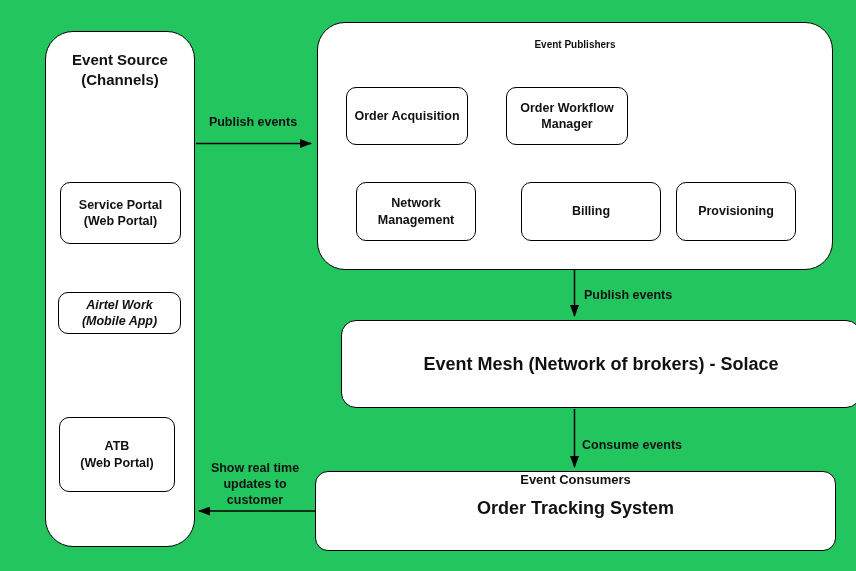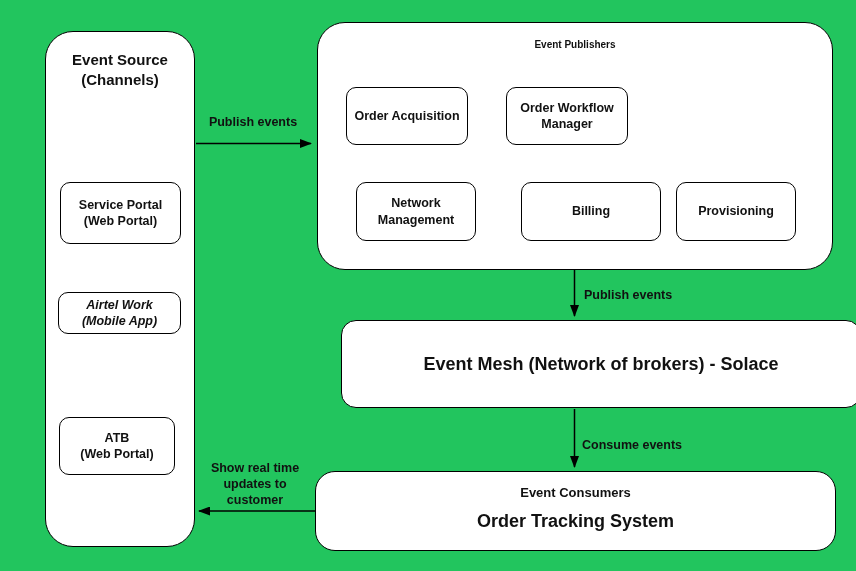--- a/index.html
+++ b/index.html
@@ -43,21 +43,21 @@
     padding: 2px 6px;
   }
   .wide-box {
     display: flex;
     flex-direction: column;
     align-items: center;
     box-sizing: border-box;
   }
   .mesh { border-radius: 15px; justify-content: center; }
   .mesh-label { font-size: 18px; text-align: center; }
-  .consumers { border-radius: 20px; padding-top: 13px; }
+  .consumers { border-radius: 13px; }
   .consumers-title { font-size: 13px; line-height: 16px; }
   .consumers-system { font-size: 18px; line-height: 22px; margin-top: 9px; }
   .connectors {
     position: absolute;
     left: 0; top: 0;
     pointer-events: none;
   }
   .connectors line { stroke: #000000; stroke-width: 1.5; }
   .arrow-label {
     position: absolute;
@@ -73,21 +73,21 @@
 
 <div class="canvas">
 
   <div class="box container" style="left:45px; top:31px; width:150px; height:516px;">
     <div class="container-title" style="top:18px; font-size:15px;">Event Source
 (Channels)</div>
     <div class="node" style="left:14px; top:150px; width:121px; height:62px;">Service Portal
 (Web Portal)</div>
     <div class="node" style="left:12px; top:260px; width:123px; height:42px;font-style:italic;">Airtel Work
 (Mobile App)</div>
-    <div class="node" style="left:13px; top:385px; width:116px; height:58px;">ATB
+    <div class="node" style="left:13px; top:385px; width:116px; height:75px;">ATB
 (Web Portal)</div>
   </div>
 
   <div class="box container" style="left:317px; top:22px; width:516px; height:248px;">
     <div class="container-title" style="top:15px; font-size:10px;">Event Publishers</div>
     <div class="node" style="left:28px; top:64px; width:122px; height:58px;">Order Acquisition</div>
     <div class="node" style="left:188px; top:64px; width:122px; height:58px;">Order Workflow
 Manager</div>
     <div class="node" style="left:38px; top:159px; width:120px; height:59px;">Network
 Management</div>

